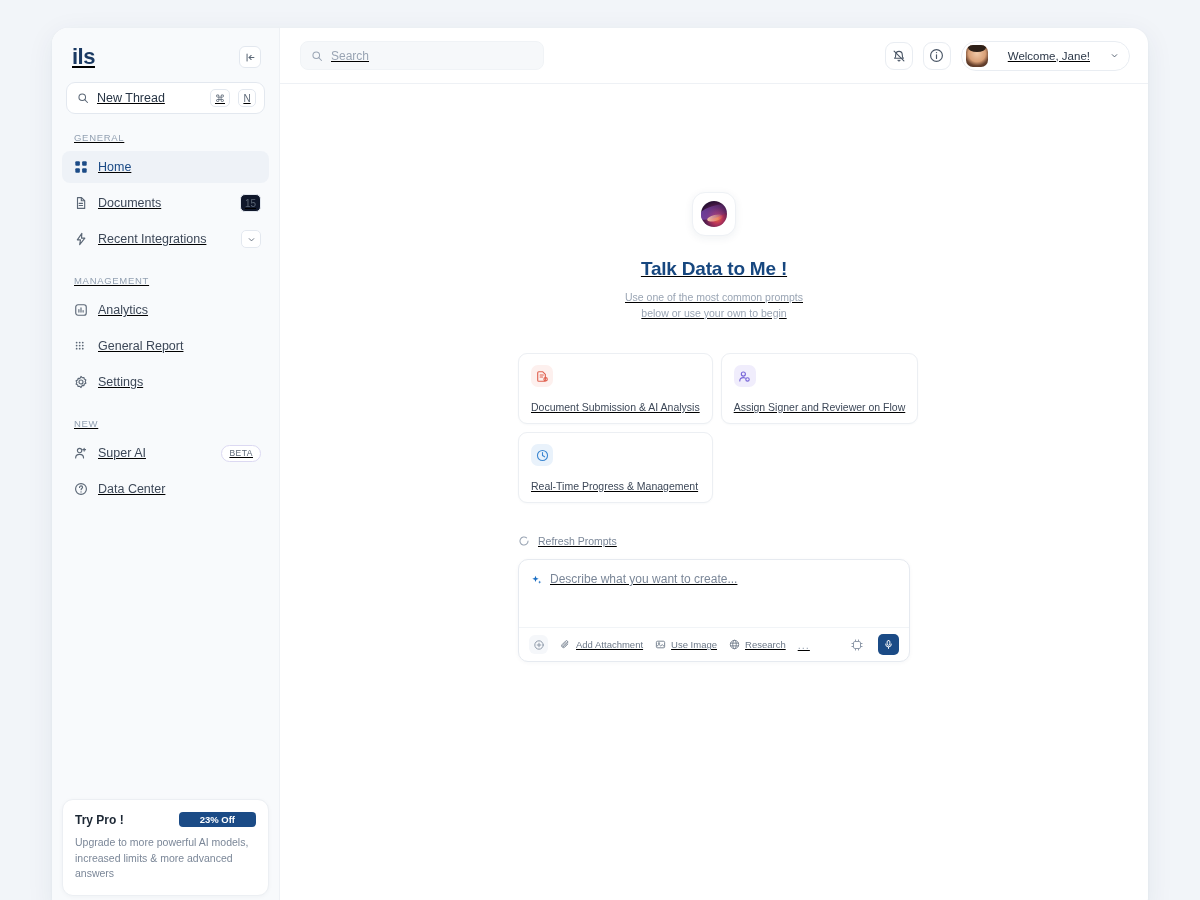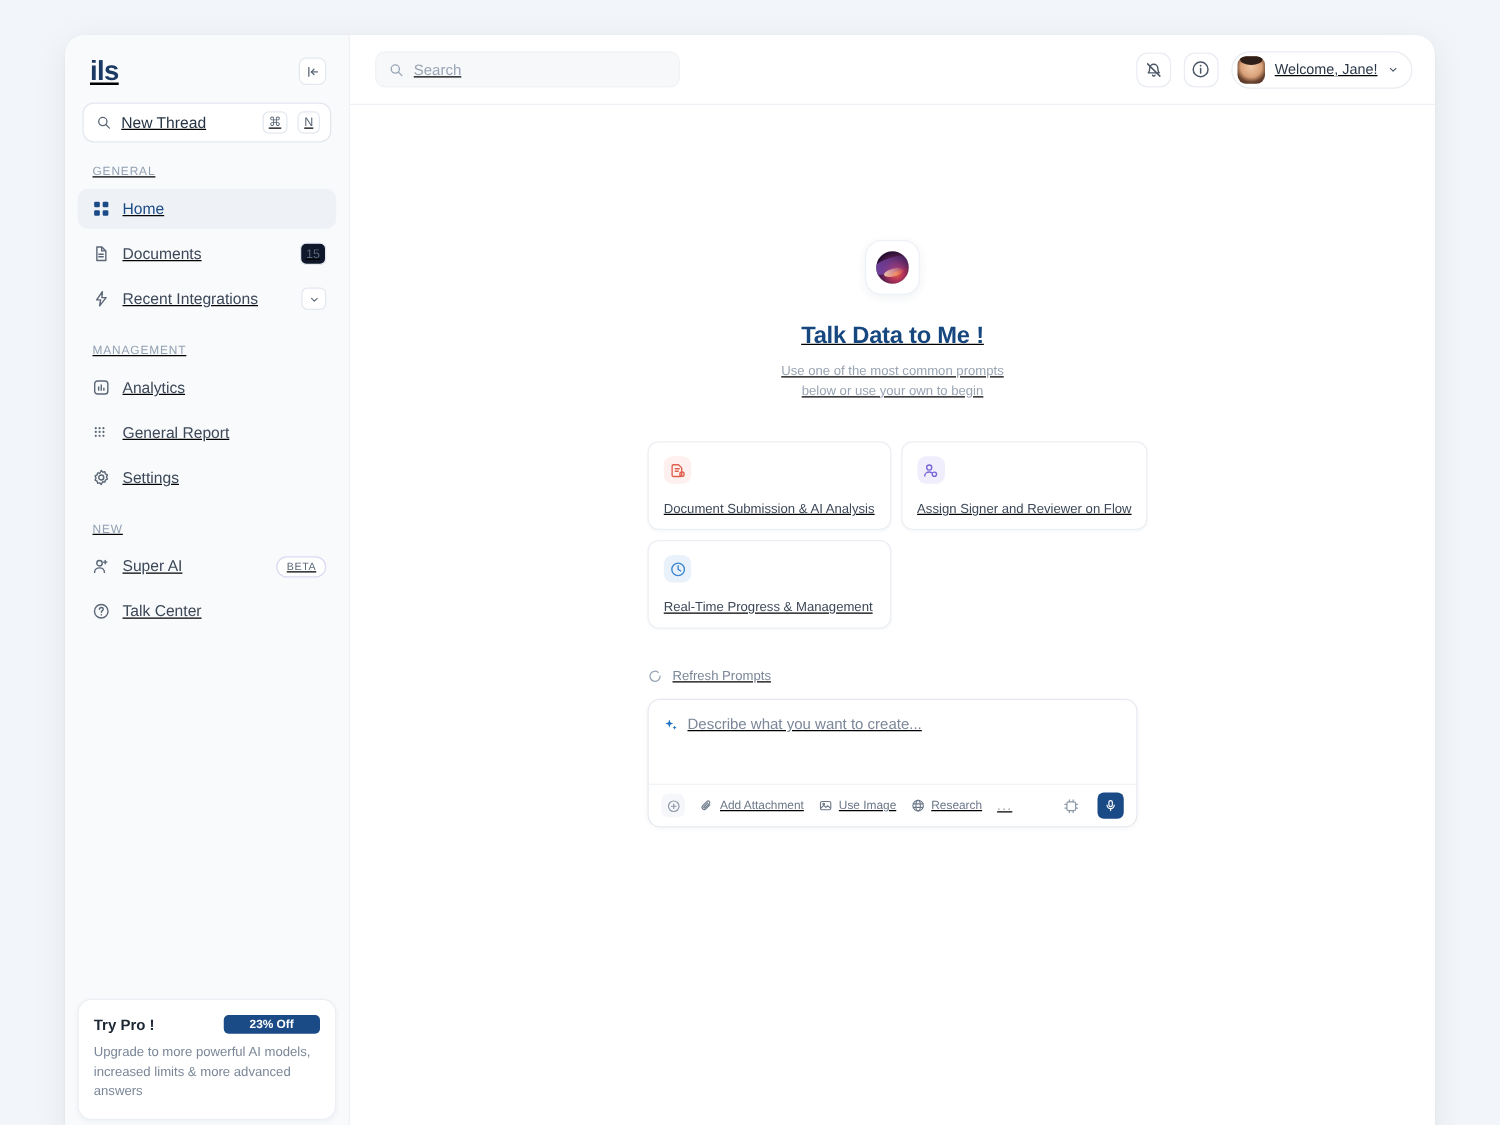--- a/index.html
+++ b/index.html
@@ -217,21 +217,21 @@
     cursor: pointer;
   }
 
   .user-chip {
     height: 30px;
     border: 1px solid #e9edf2;
     border-radius: 15px;
     background: #fff;
     display: flex;
     align-items: center;
-    gap: 8px;
+    gap: 20px;
     padding: 0 10px 0 4px;
     cursor: pointer;
   }
   .avatar {
     width: 22px; height: 22px;
     border-radius: 7px;
     background: radial-gradient(circle at 50% 38%, #f0c9a8 0%, #d9a077 48%, #6b4430 70%, #3a2318 100%);
     position: relative;
     overflow: hidden;
   }
@@ -510,21 +510,21 @@
       <span class="nv-label">Super AI</span>
       <span class="beta-pill">BETA</span>
     </div>
 
     <div class="nav-item">
       <svg width="14" height="14" viewBox="0 0 16 16" fill="none" stroke="#5b6776" stroke-width="1.3">
         <circle cx="8" cy="8" r="6.2"></circle>
         <path d="M6.3 6.2c0-1 .8-1.7 1.8-1.7s1.7.7 1.7 1.6c0 1.4-1.7 1.3-1.7 2.8" stroke-linecap="round"></path>
         <circle cx="8.05" cy="11.3" r="0.75" fill="#5b6776" stroke="none"></circle>
       </svg>
-      <span class="nv-label">Talk Center</span>
+      <span class="nv-label">Data Center</span>
     </div>
 
     <div class="pro-card">
       <div class="pro-top">
         <div class="pro-title">Try Pro !</div>
         <div class="pro-badge">23% Off</div>
       </div>
       <div class="pro-desc">Upgrade to more powerful AI models, increased limits &amp; more advanced answers</div>
     </div>
   </aside>

